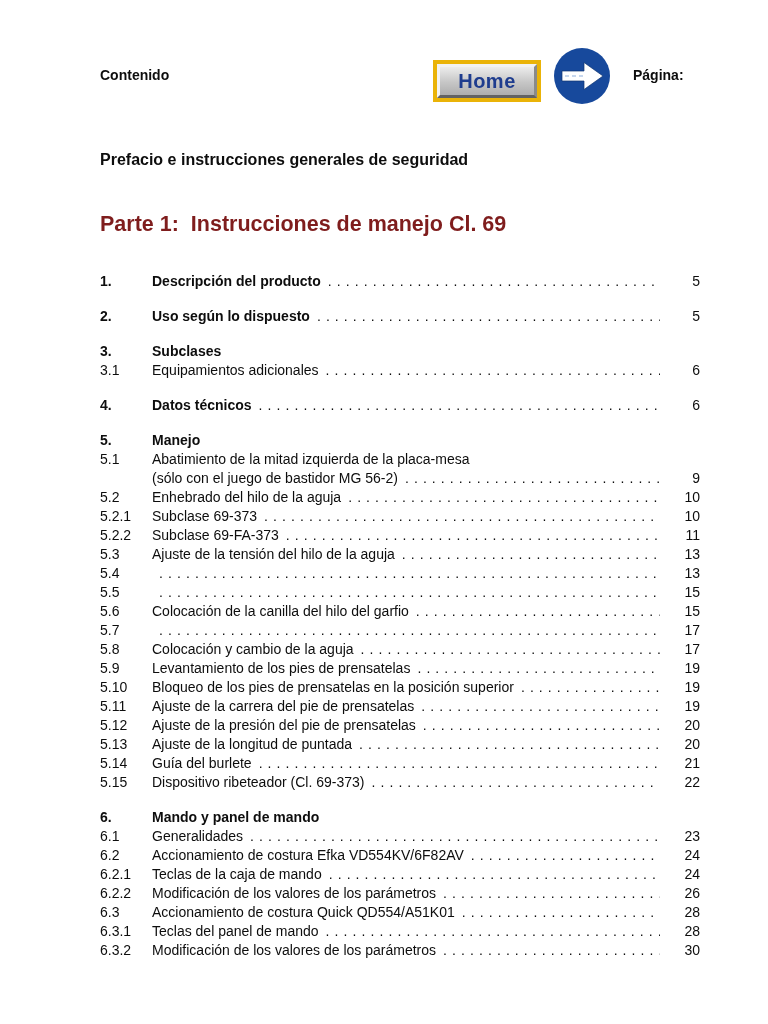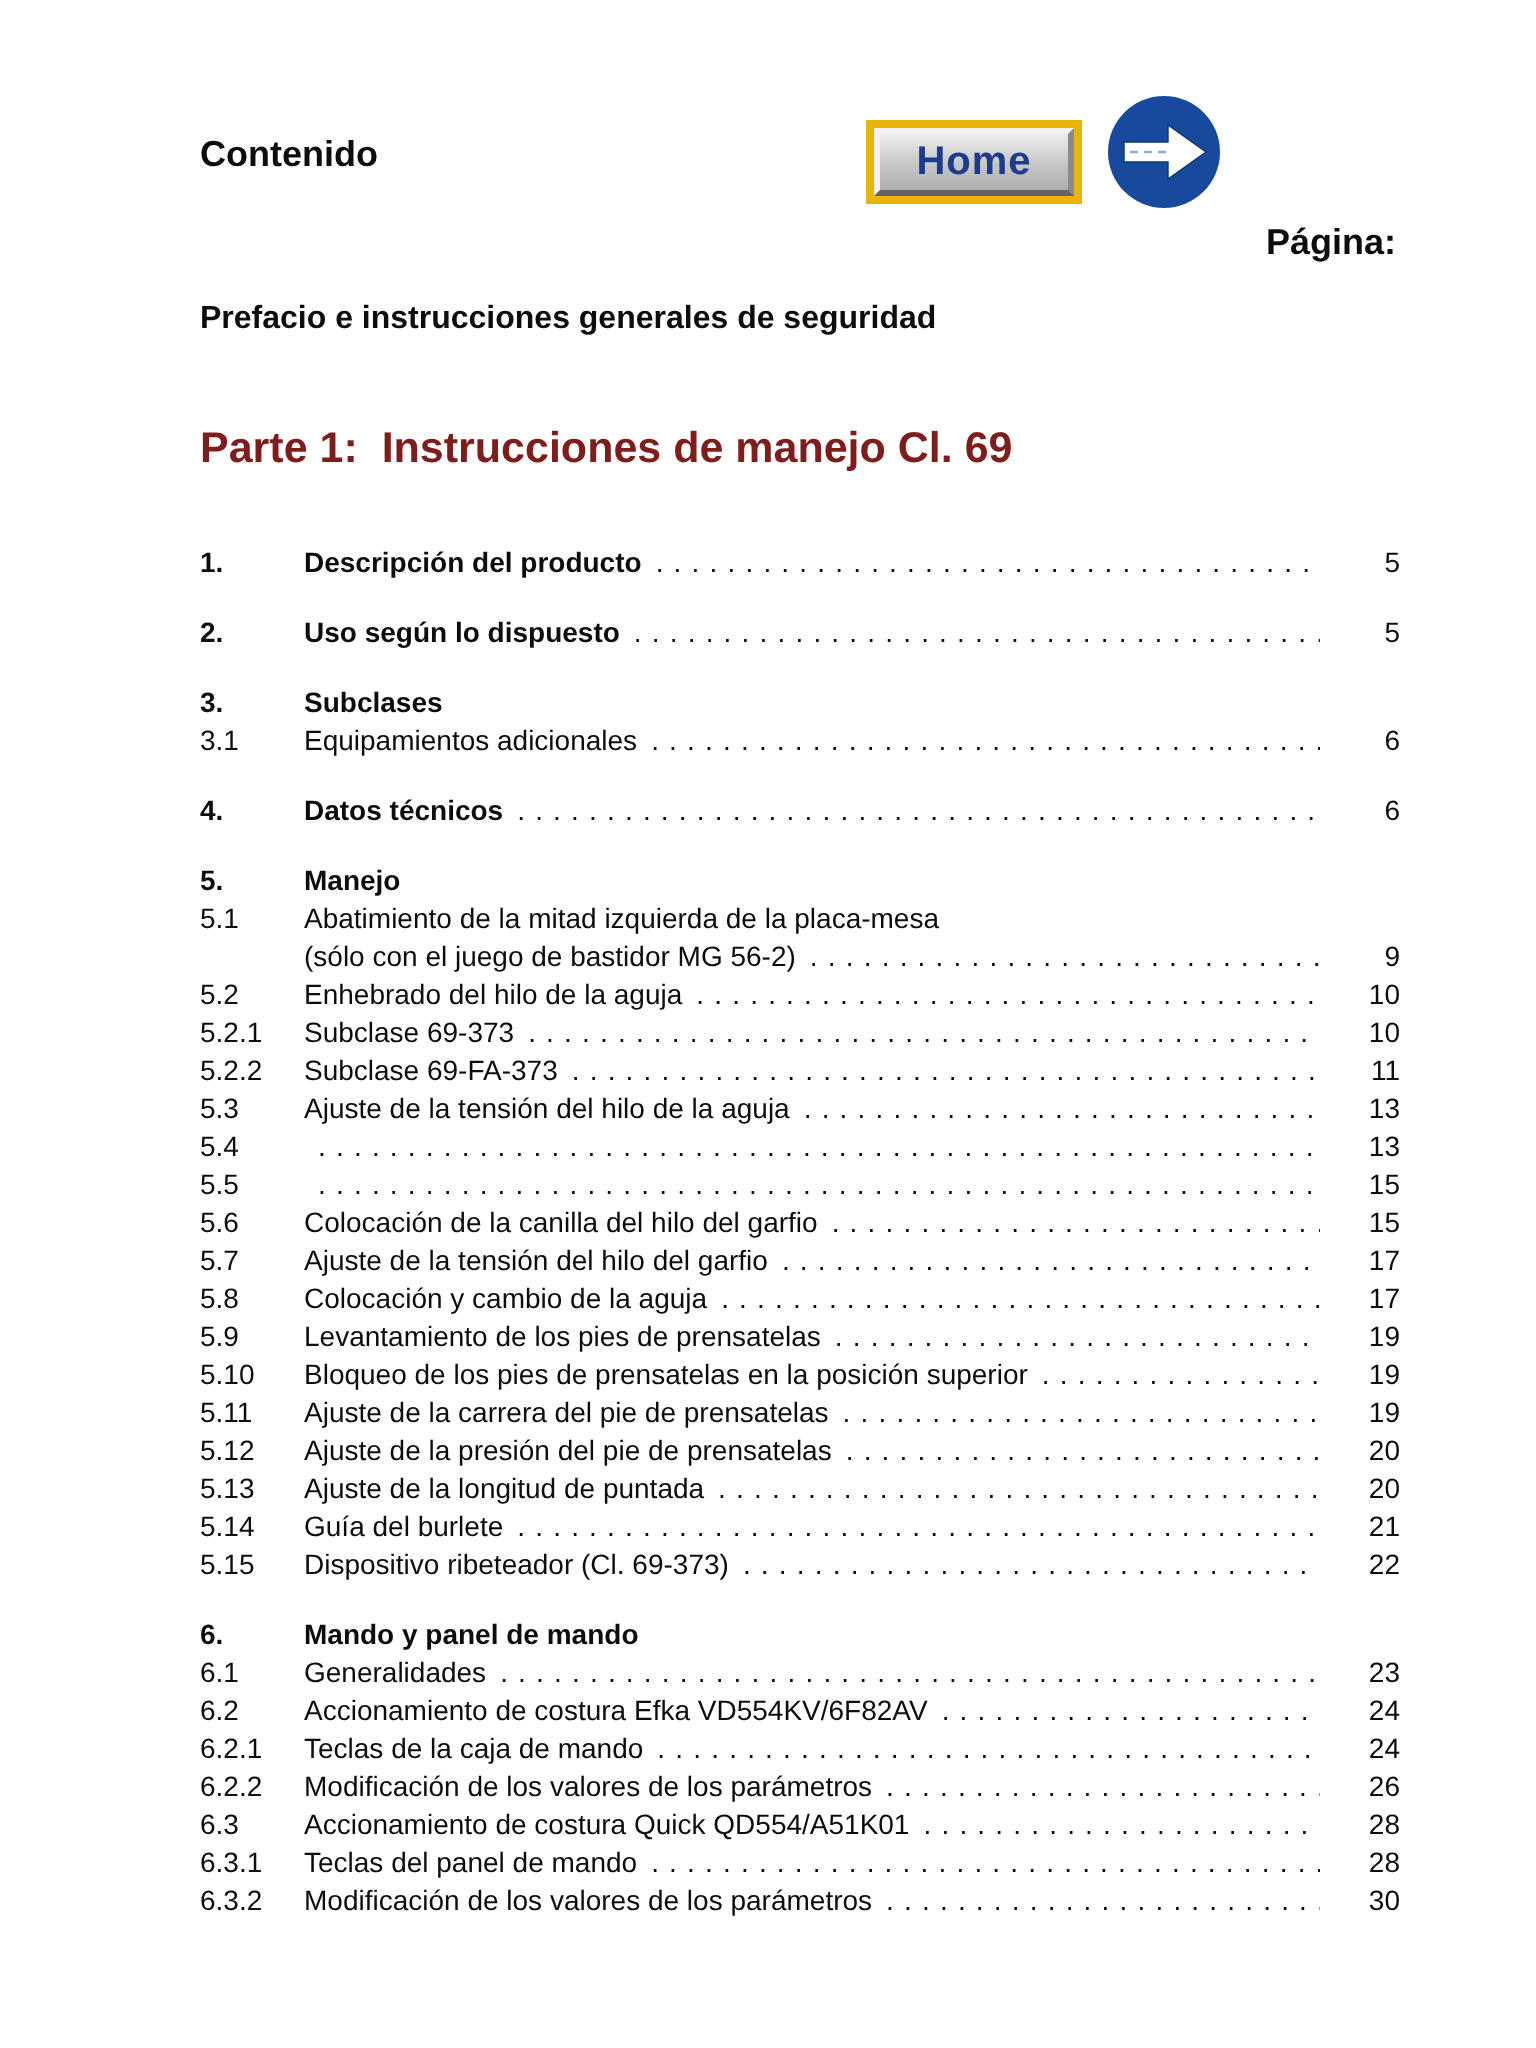--- a/index.html
+++ b/index.html
@@ -7,23 +7,23 @@
     width:768px; height:1024px;
     background:#ffffff;
     font-family:"Liberation Sans", sans-serif;
     color:#000000;
     position:relative;
     overflow:hidden;
   }
   .page { position:absolute; inset:0; background:#ffffff; }
 
   
-  .hdr-label { position:absolute; font-weight:bold; font-size:18px; color:#0d0d0d; }
+  .hdr-label { position:absolute; font-weight:bold; font-size:14px; color:#0d0d0d; }
   .contenido { left:100px; top:67px; }
-  .pagina    { left:633px; top:67px;margin-top:44px; }
+  .pagina    { left:633px; top:67px; }
 
   .home-button {
     position:absolute; left:433px; top:60px;
     width:108px; height:42px;
     background:#eab308; padding:4px;
     box-sizing:border-box; cursor:pointer;
   }
   .home-face {
     width:100%; height:100%; box-sizing:border-box;
     border-top:3px solid #f2f2f2; border-left:3px solid #f2f2f2;
@@ -166,21 +166,20 @@
         <span class="toc-page">15</span>
       </div>
       <div class="toc-row">
         <span class="toc-num">5.6</span>
         <span class="toc-title">Colocación de la canilla del hilo del garfio</span>
         <span class="toc-dots"></span>
         <span class="toc-page">15</span>
       </div>
       <div class="toc-row">
         <span class="toc-num">5.7</span>
-        <span class="toc-title">Ajuste de la tensión del hilo del garfio</span>
         <span class="toc-dots"></span>
         <span class="toc-page">17</span>
       </div>
       <div class="toc-row">
         <span class="toc-num">5.8</span>
         <span class="toc-title">Colocación y cambio de la aguja</span>
         <span class="toc-dots"></span>
         <span class="toc-page">17</span>
       </div>
       <div class="toc-row">

